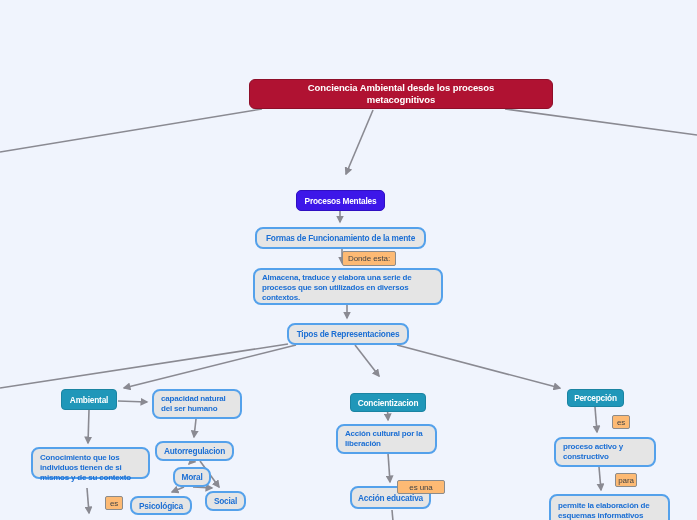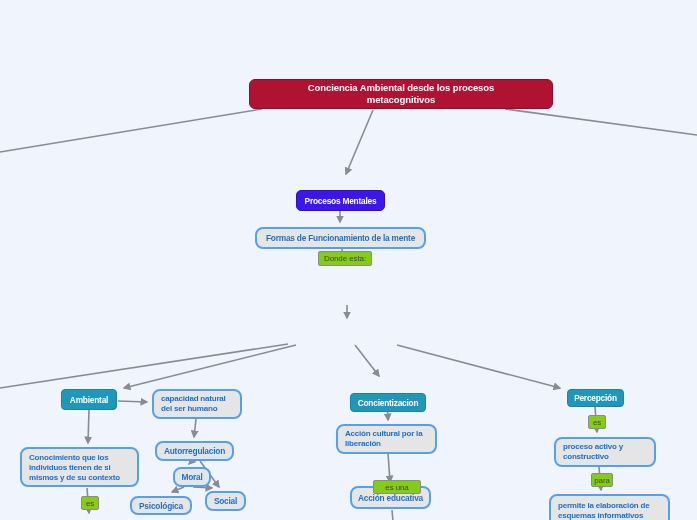--- a/index.html
+++ b/index.html
@@ -35,23 +35,23 @@
   .blue{
     background:#e5e5e5;border:2px solid #54a1eb;border-radius:8px;
     color:#1c6fd4;
   }
   .ml{
     white-space:pre;text-align:left;line-height:1.22;font-size:8px;
     display:block;padding:3px 7px;justify-content:flex-start;
   }
   .elabel{
     position:absolute;z-index:3;box-sizing:border-box;
-    background:#84cc16;border:1px solid #8b8b8b;border-radius:2px;
+    background:#fdba74;border:1px solid #8b8b8b;border-radius:2px;
     color:#454545;font-size:8px;font-weight:normal;letter-spacing:-0.1px;
-    display:flex;align-items:center;justify-content:center;white-space:nowrap;
+    display:flex;align-items:center;justify-content:center;white-space:nowrap;margin-left:24px;
   }
 </style>
 </head>
 <body>
 
 <div id="canvas">
 
   <svg id="wires" width="697" height="520" viewBox="0 0 697 520">
     <defs>
       <marker id="ah" markerWidth="8" markerHeight="8" refX="6.5" refY="4" orient="auto" markerUnits="userSpaceOnUse">
@@ -87,28 +87,32 @@
 
   <div class="node root" style="left:249px;top:79px;width:304px;height:30px">Conciencia Ambiental desde los procesos
 metacognitivos</div>
 
   <div class="node indigo" style="left:296px;top:178px;width:89px;height:21px">Procesos Mentales</div>
 
   <div class="node blue" style="left:255px;top:227px;width:171px;height:22px">Formas de Funcionamiento de la mente</div>
 
   <div class="elabel" style="left:318px;top:251px;width:54px;height:15px">Donde esta:</div>
 
+  <div class="node blue ml" style="left:253px;top:268px;width:190px;height:37px">Almacena, traduce y elabora una serie de
+procesos que son utilizados en diversos
+contextos.</div>
 
+  <div class="node blue" style="left:287px;top:323px;width:122px;height:22px">Tipos de Representaciones</div>
 
   <div class="node teal" style="left:61px;top:389px;width:56px;height:21px">Ambiental</div>
 
   <div class="node blue ml" style="left:152px;top:389px;width:90px;height:30px">capacidad natural
 del ser humano</div>
 
-  <div class="node blue ml" style="left:20px;top:447px;width:119px;height:40px;padding-top:4px">Conocimiento que los
+  <div class="node blue ml" style="left:31px;top:447px;width:119px;height:32px;padding-top:4px">Conocimiento que los
 individuos tienen de si
 mismos y de su contexto</div>
 
   <div class="elabel" style="left:81px;top:496px;width:18px;height:14px">es</div>
 
   <div class="node blue" style="left:155px;top:441px;width:79px;height:20px">Autorregulacion</div>
 
   <div class="node blue" style="left:173px;top:467px;width:38px;height:20px">Moral</div>
 
   <div class="node blue" style="left:130px;top:496px;width:62px;height:19px">Psicológica</div>

